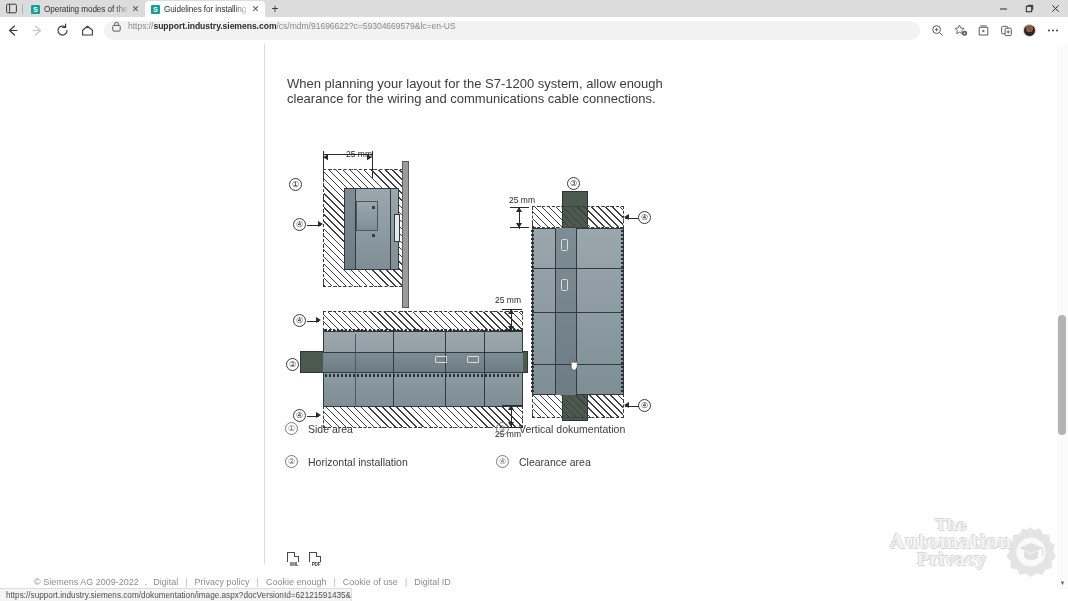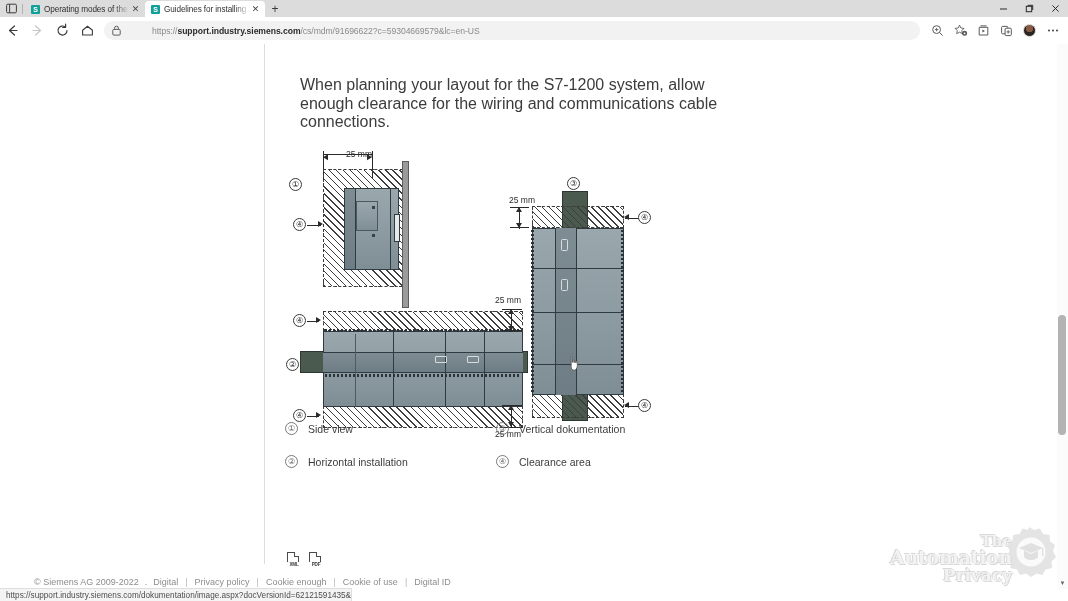--- a/index.html
+++ b/index.html
@@ -66,23 +66,22 @@
     position: absolute; top: 17px; left: 0; width: 1068px; height: 27px;
     background: #ffffff; display: flex; align-items: center;
   }
   .nav-btn {
     width: 25px; height: 25px; display: flex; align-items: center; justify-content: center;
     flex: none;
   }
   .nav-btn svg { display: block; }
   .omnibox {
     flex: 1; height: 19px; background: #f2f2f2; border-radius: 10px;
-    margin: 0 6px 0 4px; display: flex; align-items: center; padding: 0 8px;
+    margin: 0 6px 0 4px; display: flex; padding: 0 8px;
     min-width: 0;
-    gap: 24px;
   }
   .omnibox .lock { margin-right: 7px; flex: none; display: flex; }
   .urltext {
     font-size: 8.6px; color: #8a8a8a; white-space: nowrap; overflow: hidden;
     letter-spacing: -0.05px;
   }
   .urltext b { color: #2b2b2b; font-weight: 600; }
   .urltext .proto { color: #8a8a8a; }
   .tb-right { display: flex; align-items: center; padding-right: 4px; flex: none; }
   .tb-icon {
@@ -98,22 +97,22 @@
   .page {
     position: absolute; top: 44px; left: 0; width: 1068px; height: 545px;
     background: #ffffff; overflow: hidden;
   }
   .content-divider {
     position: absolute; left: 264px; top: 0px; width: 1px; height: 520px;
     background: #dcdcdc;
   }
 
   .intro-text {
-    position: absolute; left: 300px; top: 32px; width: 432px;
-    font-size: 16px; line-height: 1.16; color: #3c3c3c;
+    position: absolute; left: 287px; top: 32px; width: 432px;
+    font-size: 13px; line-height: 1.16; color: #3c3c3c;
   }
 
   
   .figure { position: absolute; left: 280px; top: 62px; width: 400px; height: 330px; }
 
   .circ {
     position: absolute; width: 13px; height: 13px; border: 1px solid #3a3a3a;
     border-radius: 50%; font-size: 8px; line-height: 11px; text-align: center;
     color: #2a2a2a; background: #fff; font-family: "DejaVu Sans", sans-serif;
   }
@@ -184,21 +183,21 @@
   .footer .sep { margin: 0 7px; color: #b8b8b8; }
   .footer a { color: #8d8d8d; text-decoration: none; }
   .footer .dot { margin: 0 6px; }
 
   
   .watermark {
     position: absolute; right: 4px; bottom: 4px; width: 154px; height: 62px;
     pointer-events: none;
   }
   .wm-text {
-    position: absolute; right: 52px; bottom: 2px; text-align: right;
+    position: absolute; right: 52px; bottom: 18px; text-align: center;
     font-family: "DejaVu Serif", serif; font-weight: bold;
     color: #f2f2f2; line-height: 0.96;
     text-shadow: 0 0 1px #d4d4d4, 1px 1px 0 #d9d9d9, -1px -1px 0 #d9d9d9;
   }
   .wm-the { font-size: 15px; }
   .wm-auto { font-size: 19px; letter-spacing: -0.3px; }
   .wm-school { font-size: 17px; }
 
   
   .vscroll {
@@ -462,21 +461,21 @@
         <svg width="11" height="15" viewBox="0 0 11 15">
           <path d="M2.2 0.8 C2.2 0.3 3.2 0.3 3.2 0.8 L3.2 6.2 L3.9 6.2 L3.9 4.4 C3.9 3.9 4.9 3.9 4.9 4.4 L4.9 6.4 L5.6 6.4 L5.6 4.8 C5.6 4.3 6.6 4.3 6.6 4.8 L6.6 6.6 L7.3 6.6 L7.3 5.3 C7.3 4.8 8.3 4.8 8.3 5.3 L8.3 9.6 C8.3 12.3 6.8 14.2 5 14.2 C3.2 14.2 2.2 12.6 2.2 10.6 Z" fill="#ffffff" stroke="#4a4a4a" stroke-width="0.7" stroke-linejoin="round"></path>
         </svg>
       </div>
     </div>
 
     <div class="legend">
       <div class="legend-row">
         <div class="legend-cell c1">
           <div class="legend-num">①</div>
-          <div class="legend-label">Side view</div>
+          <div class="legend-label">Side area</div>
         </div>
         <div class="legend-cell">
           <div class="legend-num">③</div>
           <div class="legend-label">Vertical dokumentation</div>
         </div>
       </div>
       <div class="legend-row">
         <div class="legend-cell c1">
           <div class="legend-num">②</div>
           <div class="legend-label">Horizontal installation</div>

